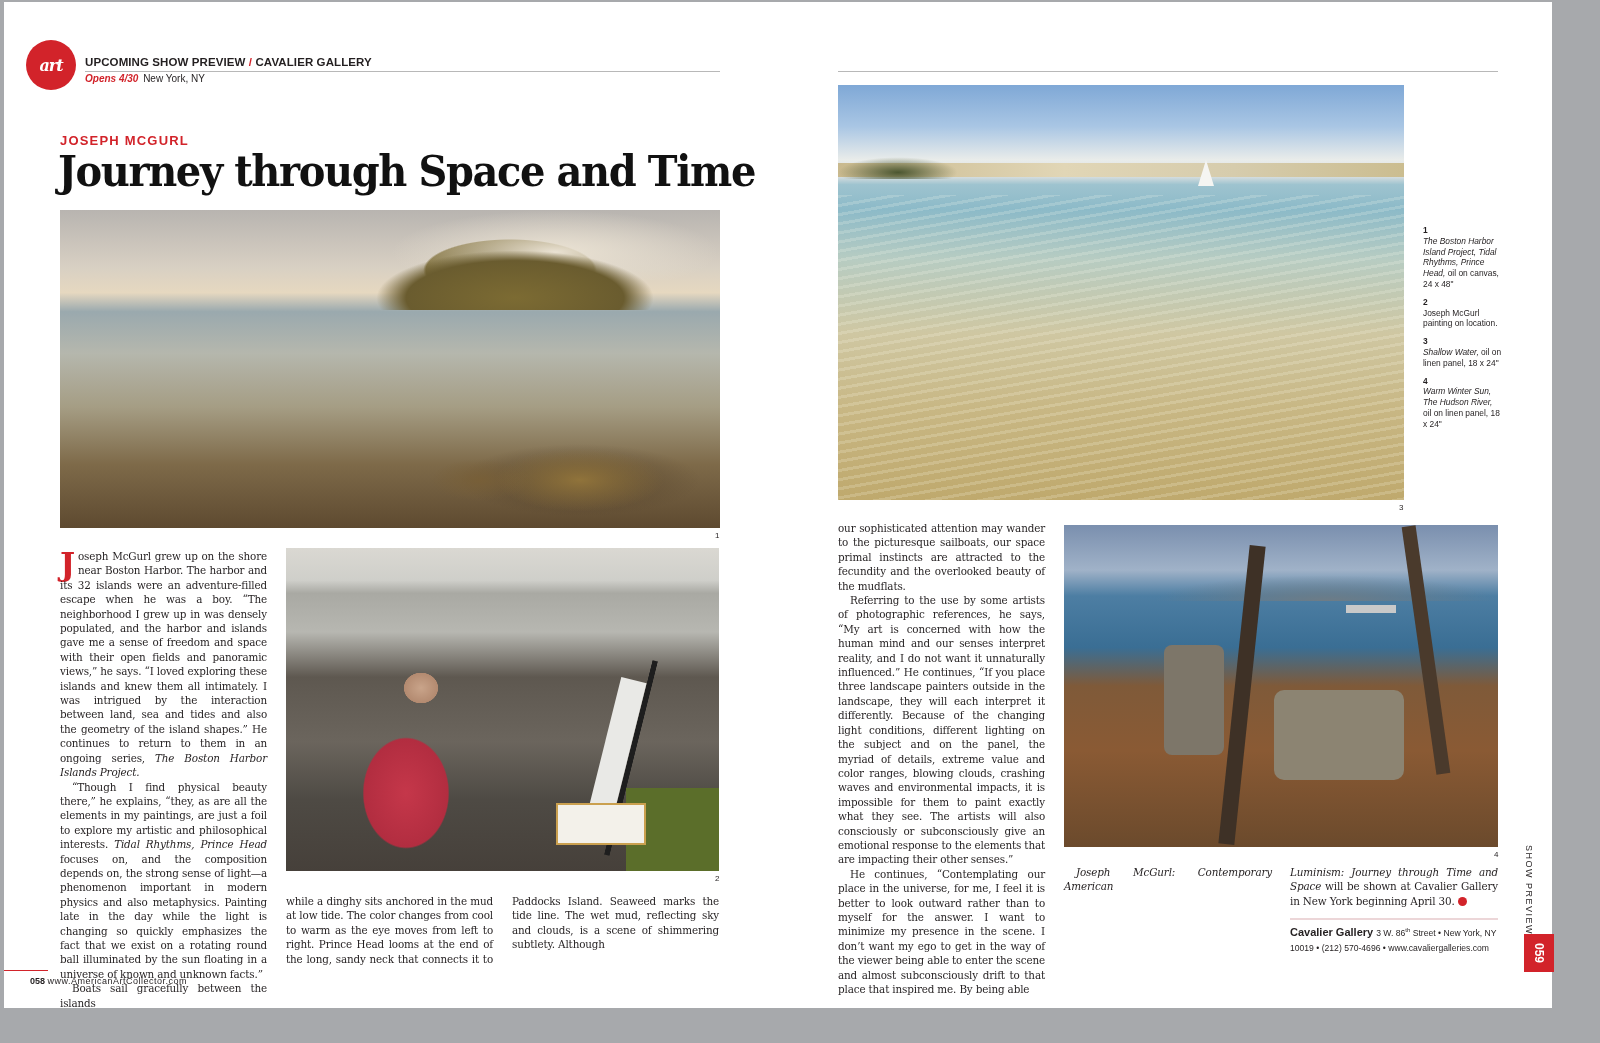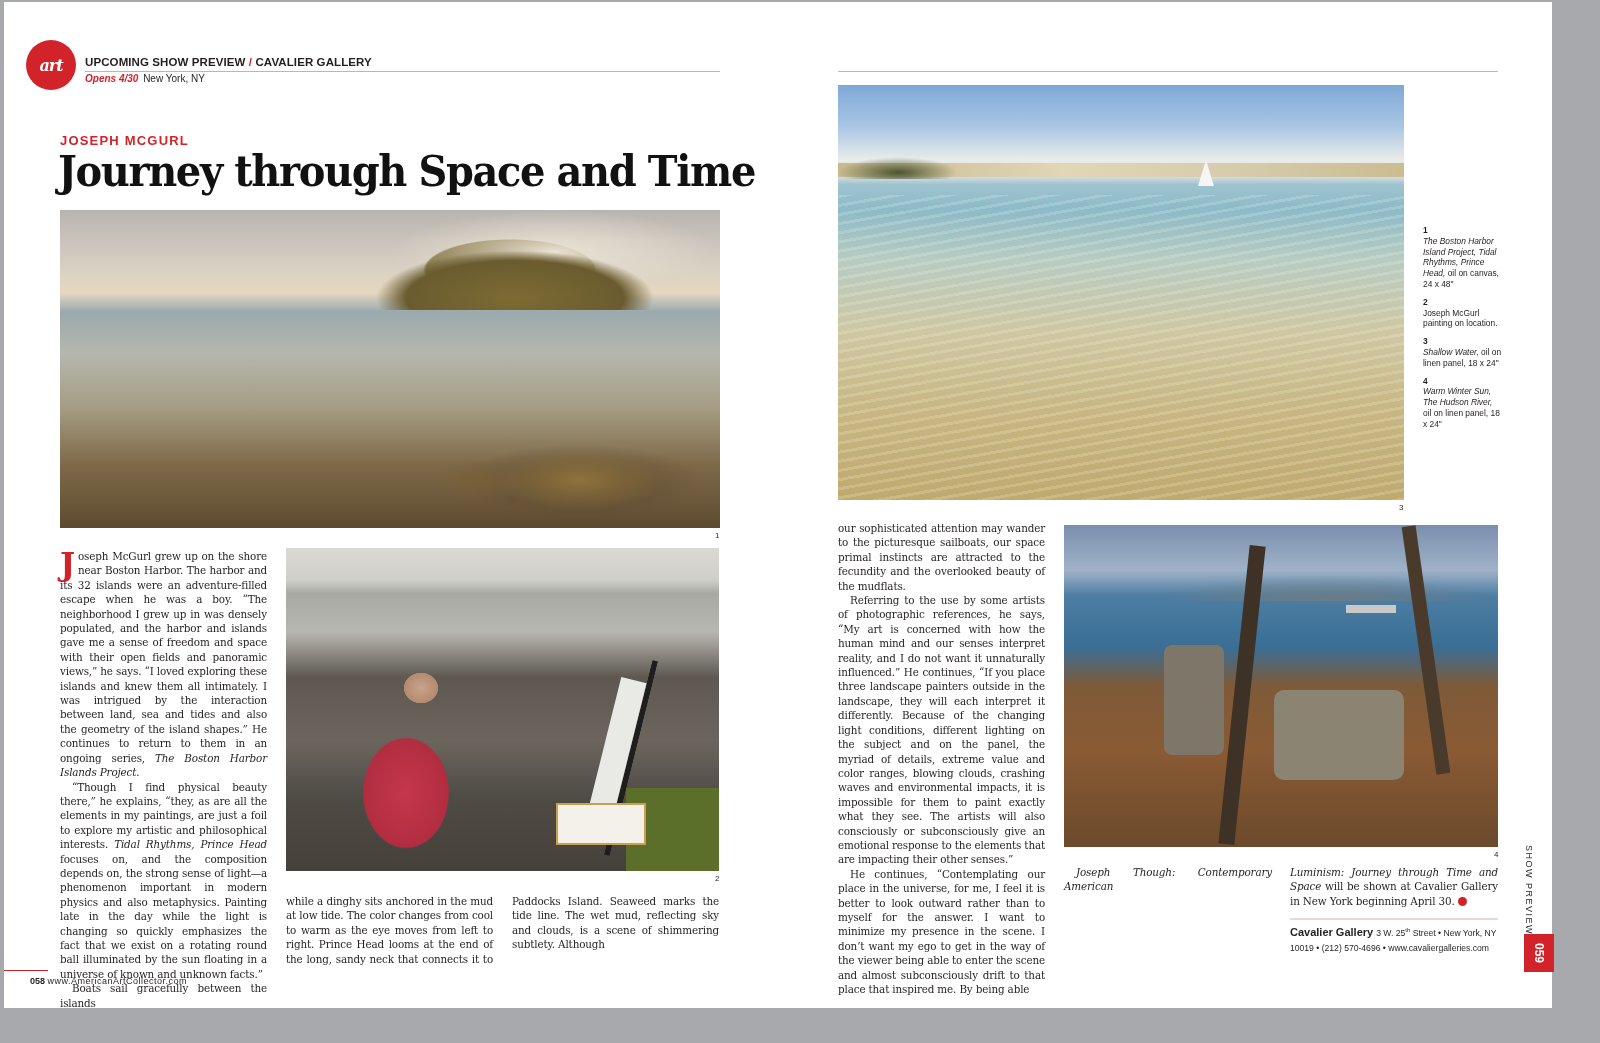--- a/index.html
+++ b/index.html
@@ -185,30 +185,30 @@
   <p>while a dinghy sits anchored in the mud at low tide. The color changes from cool to warm as the eye moves from left to right. Prince Head looms at the end of the long, sandy neck that connects it to Paddocks Island. Seaweed marks the tide line. The wet mud, reflecting sky and clouds, is a scene of shimmering subtlety. Although</p>
 </div>
 
 <div class="col col3">
   <p>our sophisticated attention may wander to the picturesque sailboats, our space primal instincts are attracted to the fecundity and the overlooked beauty of the mudflats.</p>
   <p class="ind">Referring to the use by some artists of photographic references, he says, “My art is concerned with how the human mind and our senses interpret reality, and I do not want it unnaturally influenced.” He continues, “If you place three landscape painters outside in the landscape, they will each interpret it differently. Because of the changing light conditions, different lighting on the subject and on the panel, the myriad of details, extreme value and color ranges, blowing clouds, crashing waves and environmental impacts, it is impossible for them to paint exactly what they see. The artists will also consciously or subconsciously give an emotional response to the elements that are impacting their other senses.”</p>
   <p class="ind">He continues, “Contemplating our place in the universe, for me, I feel it is better to look outward rather than to myself for the answer. I want to minimize my presence in the scene. I don’t want my ego to get in the way of the viewer being able to enter the scene and almost subconsciously drift to that place that inspired me. By being able</p>
 </div>
 
 <div class="col col4">
-  <span class="credit">Joseph Though: Contemporary American</span>
+  <span class="credit">Joseph McGurl: Contemporary American</span>
 </div>
 
 <div class="col col5">
   <p><i>Luminism: Journey through Time and Space</i><span> will be shown at Cavalier Gallery in New York beginning April 30.</span><span class="red-dot"></span></p>
 </div>
 
 <div class="gallery-rule"></div>
 <div class="gallery">
-  <div><span class="gname">Cavalier Gallery</span><span>3 W. 25</span><sup>th</sup><span> Street • New York, NY</span></div>
+  <div><span class="gname">Cavalier Gallery</span><span>3 W. 86</span><sup>th</sup><span> Street • New York, NY</span></div>
   <div>10019 • (212) 570-4696 • www.cavaliergalleries.com</div>
 </div>
 
 <div class="foot-rule"></div>
 <div class="folio-l">
   <span class="num">058</span>
   <span class="url">www.AmericanArtCollector.com</span>
 </div>
 <div class="side-label">SHOW PREVIEW</div>
 <div class="folio-r">059</div>

